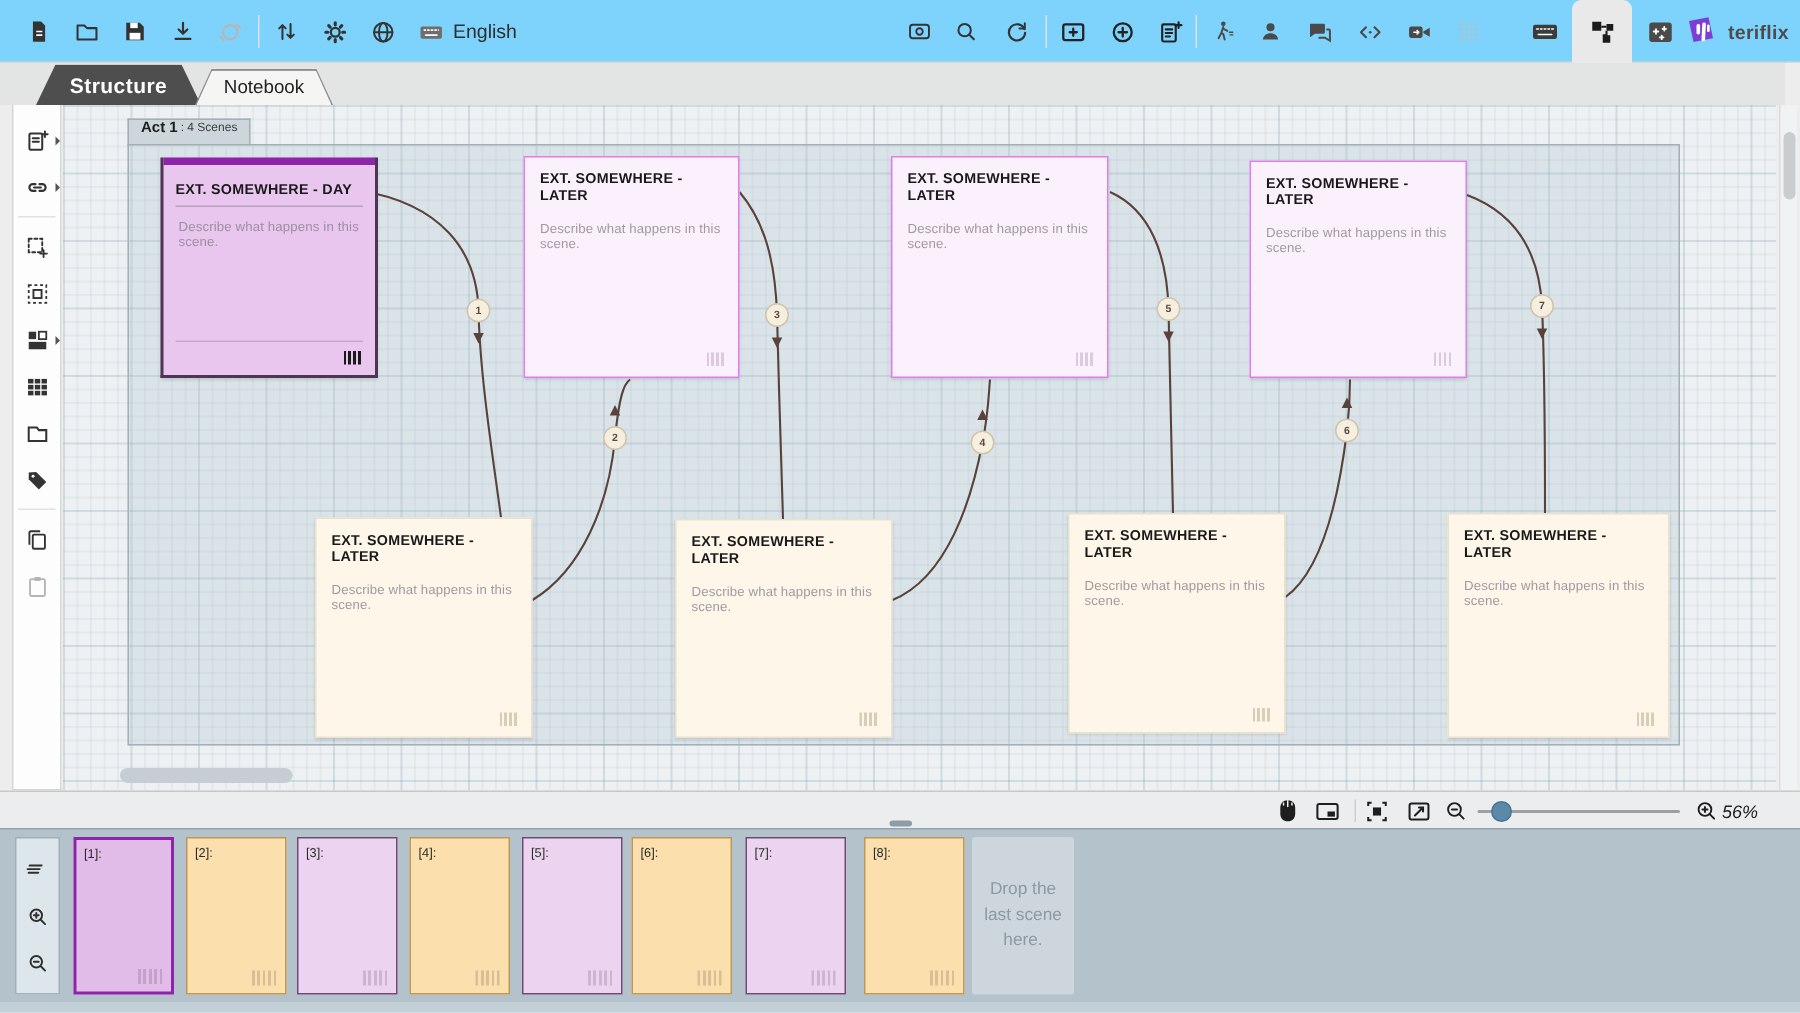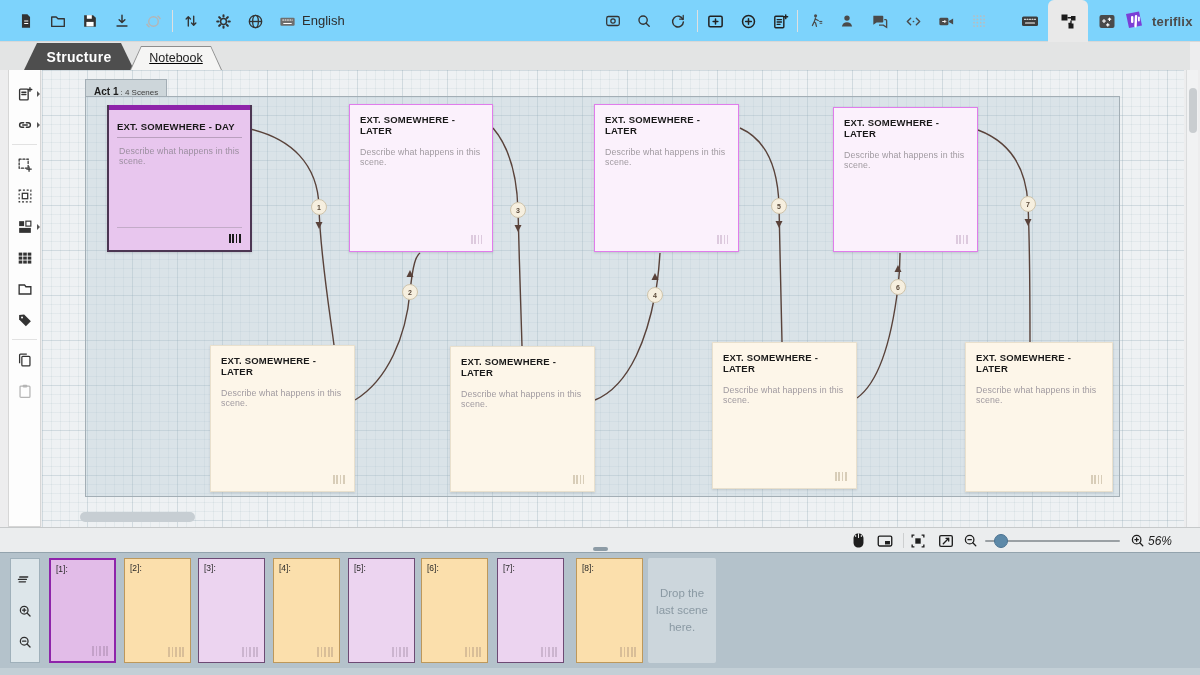--- a/index.html
+++ b/index.html
@@ -19,21 +19,21 @@
   .brand { position:absolute; left:1122px; top:8px; display:flex; align-items:center; gap:6px; cursor:pointer; }
   .brand-name { font-size:13px; font-weight:700; color:#4c4c4c; letter-spacing:.2px; }
 
   
   .tabbar { position:absolute; left:0; top:42px; width:1190px; height:28px; background:#e3e4e4;text-align:right; }
   .tab { position:absolute; bottom:0; height:27px; display:flex; align-items:center; justify-content:center; cursor:pointer; }
   .tab-structure { left:24px; width:110px; background:#4e4e4e;
     clip-path:polygon(13px 0, calc(100% - 13px) 0, 100% 100%, 0 100%); }
   .tab-structure span { color:#fff; font-weight:700; font-size:14px; letter-spacing:.3px; }
   .tab-notebook { left:130px; width:92px; height:24px; background:#8d8d8d;
-    clip-path:polygon(11px 0, calc(100% - 11px) 0, 100% 100%, 0 100%);text-decoration:underline; }
+    clip-path:polygon(11px 0, calc(100% - 11px) 0, 100% 100%, 0 100%); }
   .tab-notebook::before { content:""; position:absolute; inset:1px 1px 0 1px; background:#f5f5f4;
     clip-path:polygon(10.4px 0, calc(100% - 10.4px) 0, 100% 100%, 0 100%); }
   .tab-notebook span { position:relative; color:#222; font-size:12.5px; }
 
   
   .side { position:absolute; left:8px; top:70px; width:33px; height:457px;
     background:#fdfdfd; border:1px solid #d6d6d6; border-top:none;
     display:flex; flex-direction:column; align-items:center; padding-top:8px; }
   .sbi { position:relative; width:26px; height:26px; margin:2.5px 0; display:flex;
     align-items:center; justify-content:center; cursor:pointer; }
@@ -47,21 +47,21 @@
     background-image:
       linear-gradient(rgba(135,160,175,.20) 1px, transparent 1px),
       linear-gradient(90deg, rgba(135,160,175,.20) 1px, transparent 1px),
       linear-gradient(rgba(135,160,175,.11) 1px, transparent 1px),
       linear-gradient(90deg, rgba(135,160,175,.11) 1px, transparent 1px);
     background-size:45px 45px,45px 45px,9px 9px,9px 9px; }
   .act-region { position:absolute; left:43px; top:26px; width:1035px; height:401px;
     background:rgba(172,194,207,.30); border:1px solid #a3aeb5; }
   .act-tab { position:absolute; left:43px; top:9px; height:18px; padding:0 8px;
     background:#cdd6da; border:1px solid #a3aeb5; border-bottom:none;
-    display:flex; align-items:flex-end; gap:2px; cursor:pointer; }
+    display:flex; align-items:flex-start; gap:2px; cursor:pointer; }
   .act-name { font-size:10px; font-weight:700; color:#1d1d1d; }
   .act-count { font-size:8px; color:#3c3c3c; }
 
   .wires { position:absolute; left:0; top:0; z-index:2; pointer-events:none; }
   .wires path { stroke:#59423a; stroke-width:1.4; fill:none; }
   .wires path.head { fill:#59423a; stroke:none; }
 
   .badge { position:absolute; z-index:4; width:16px; height:16px; border-radius:50%;
     background:#f6efdf; border:1px solid #cfc4ab; display:flex; align-items:center; justify-content:center;
     font-size:7px; font-weight:700; color:#5b4a3b; cursor:pointer; }

